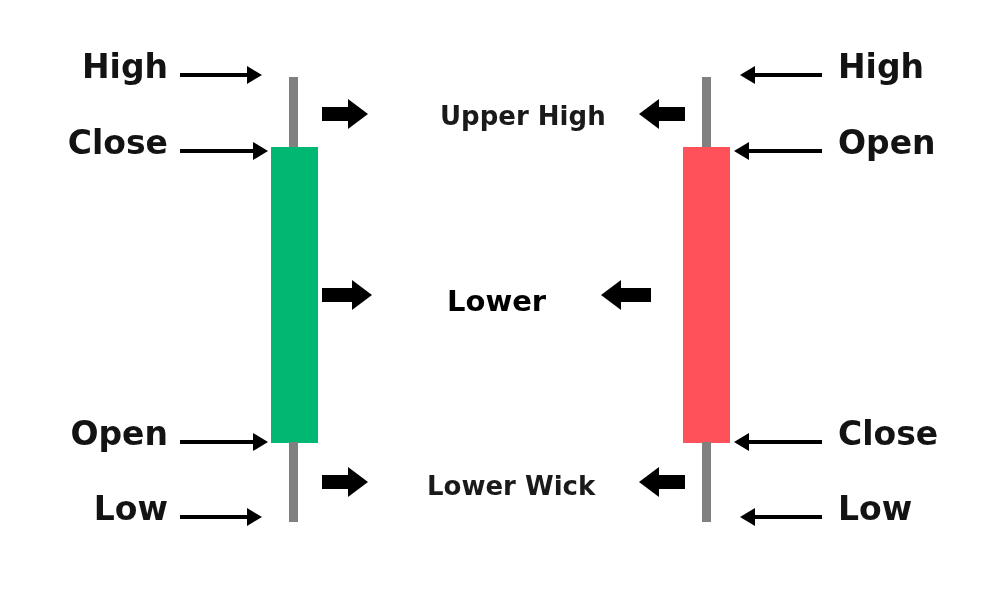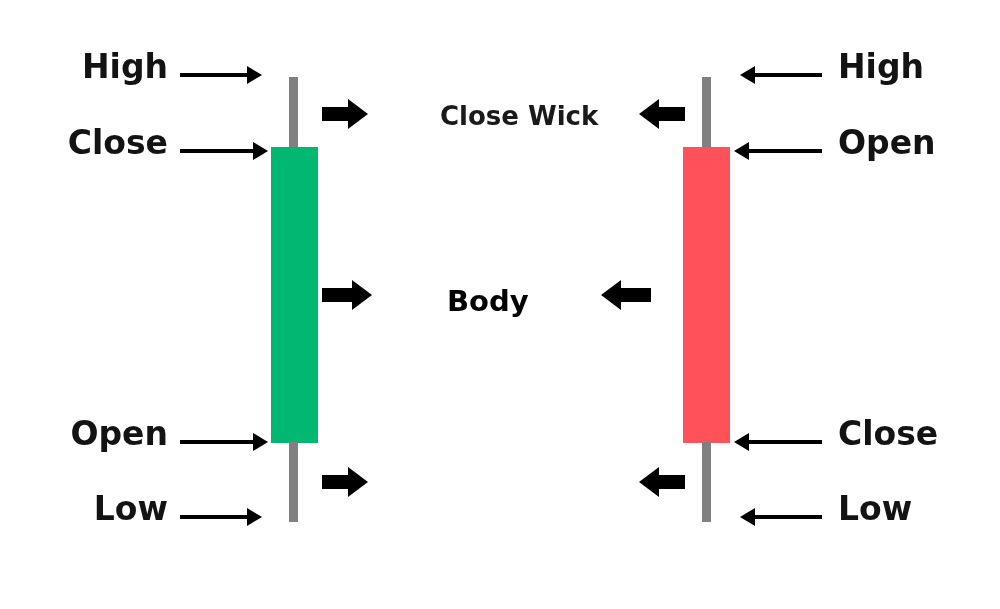--- a/index.html
+++ b/index.html
@@ -156,38 +156,39 @@
   <div class="thin-arrow to-left" style="left:740px; top:504px; width:82px;">
     <div class="shaft"></div>
       <div class="head"></div>
   </div>
   <div class="label" style="left:838px; top:492px;">Low</div>
 
   <div class="block-arrow to-right" style="left:322px; top:99px; width:46px;">
     <div class="shaft"></div>
       <div class="head"></div>
   </div>
-  <div class="label center-label" style="left:440px; top:103px;">Close Wick</div>
+  <div class="label center-label" style="left:440px; top:103px;">Upper High</div>
   <div class="block-arrow to-left" style="left:639px; top:99px; width:46px;">
     <div class="shaft"></div>
       <div class="head"></div>
   </div>
 
   <div class="block-arrow to-right" style="left:322px; top:280px; width:50px;">
     <div class="shaft"></div>
       <div class="head"></div>
   </div>
-  <div class="label center-label bold" style="left:447px; top:287px;">Body</div>
+  <div class="label center-label bold" style="left:447px; top:287px;">Lower</div>
   <div class="block-arrow to-left" style="left:601px; top:280px; width:50px;">
     <div class="shaft"></div>
       <div class="head"></div>
   </div>
 
   <div class="block-arrow to-right" style="left:322px; top:467px; width:46px;">
     <div class="shaft"></div>
       <div class="head"></div>
   </div>
+  <div class="label center-label" style="left:427px; top:473px;">Lower Wick</div>
   <div class="block-arrow to-left" style="left:639px; top:467px; width:46px;">
     <div class="shaft"></div>
       <div class="head"></div>
   </div>
 
 </div>
 
 </body></html>

